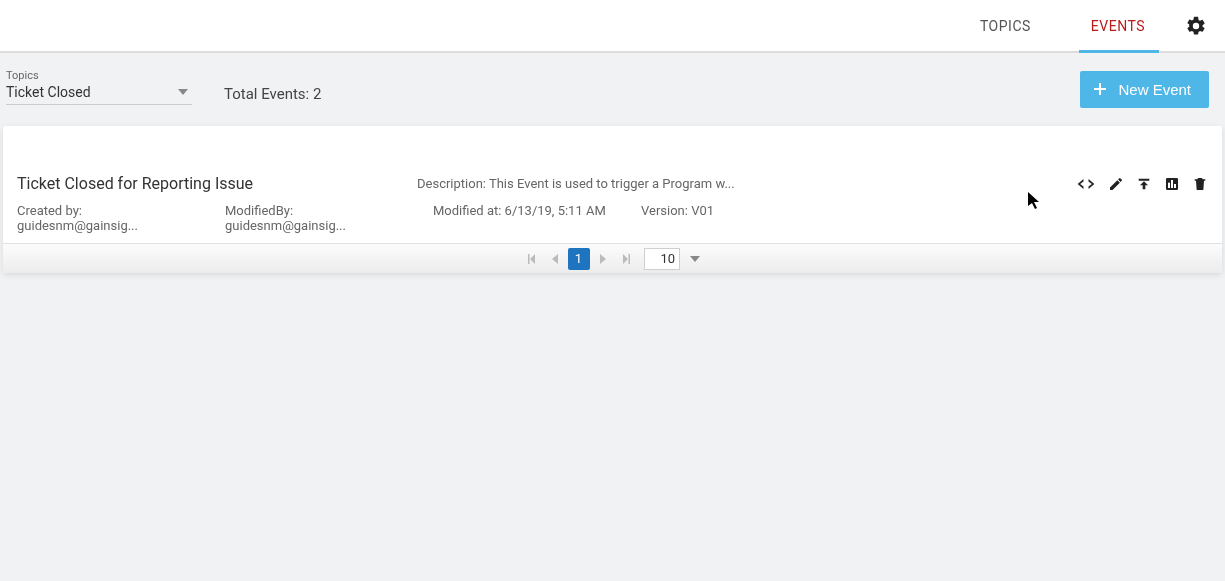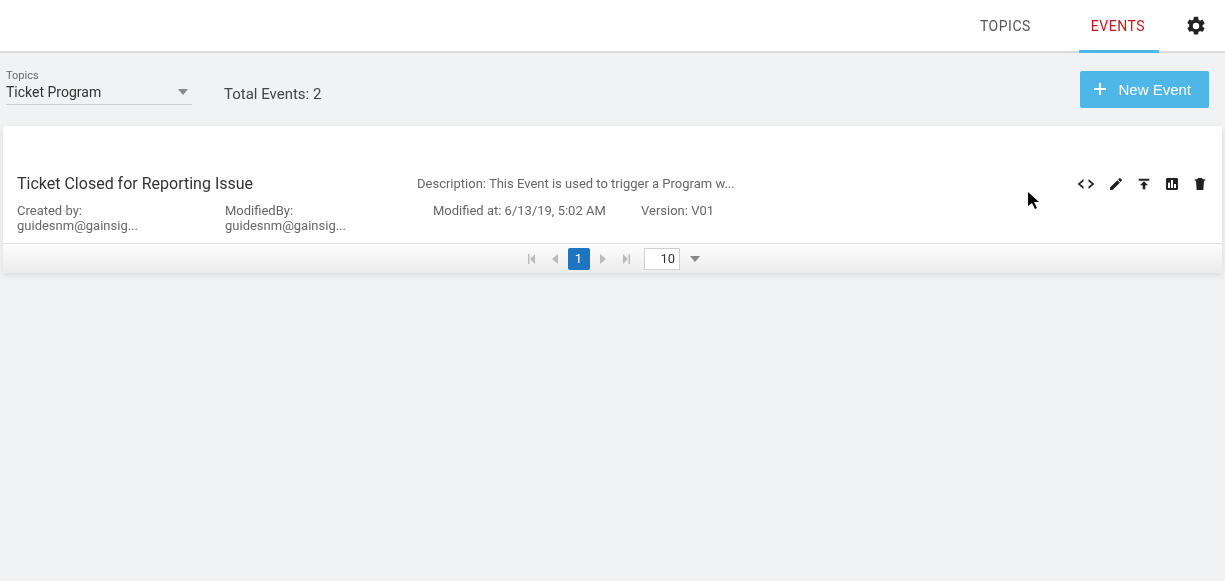--- a/index.html
+++ b/index.html
@@ -236,21 +236,21 @@
   </div>
   <svg class="gear" width="22" height="22" viewBox="0 0 24 24">
     <path d="M19.14,12.94a7.14,7.14,0,0,0,.05-.94,7.14,7.14,0,0,0-.05-.94l2.03-1.58a.5.5,0,0,0,.12-.64l-1.92-3.32a.5.5,0,0,0-.61-.22l-2.39.96a7.03,7.03,0,0,0-1.62-.94l-.36-2.54A.5.5,0,0,0,13.9,2h-3.8a.5.5,0,0,0-.49.42L9.25,4.96a7.03,7.03,0,0,0-1.62.94l-2.39-.96a.5.5,0,0,0-.61.22L2.71,8.48a.5.5,0,0,0,.12.64l2.03,1.58a7.14,7.14,0,0,0-.5.94,7.14,7.14,0,0,0,.5.94L2.83,14.16a.5.5,0,0,0-.12.64l1.92,3.32a.5.5,0,0,0,.61.22l2.39-.96a7.03,7.03,0,0,0,1.62.94l.36,2.54a.5.5,0,0,0,.49.42h3.8a.5.5,0,0,0,.49-.42l.36-2.54a7.03,7.03,0,0,0,1.62-.94l2.39.96a.5.5,0,0,0,.61-.22l1.92-3.32a.5.5,0,0,0-.12-.64ZM12,15.5A3.5,3.5,0,1,1,15.5,12,3.5,3.5,0,0,1,12,15.5Z"></path>
   </svg>
 </div>
 
 <div class="toolbar">
   <div class="topic-select-wrap">
     <div class="topic-label">Topics</div>
     <div class="topic-select">
-      <span>Ticket Program</span>
+      <span>Ticket Closed</span>
       <svg class="caret-down" width="10" height="6" viewBox="0 0 10 6">
           <path d="M0 0 L10 0 L5 6 Z"></path>
         </svg>
     </div>
   </div>
   <div class="total-events">Total Events: 2</div>
   <div class="spacer"></div>
   <button class="new-event-btn">
     <svg class="plus" width="16" height="16" viewBox="0 0 16 16">
       <line x1="8" y1="2" x2="8" y2="14"></line>
@@ -285,21 +285,21 @@
           <rect x="15" y="12" width="3" height="6" fill="#fff"></rect>
         </svg>
         <svg width="16" height="16" viewBox="0 0 24 24">
           <path d="M6 7h12l-1 14H7L6 7zm3-4h6l1 2h4v2H4V5h4l1-2z"></path>
         </svg>
       </div>
     </div>
     <div class="row-bottom">
       <div class="meta-cell created">Created by: guidesnm@gainsig...</div>
       <div class="meta-cell modifiedby">ModifiedBy: guidesnm@gainsig...</div>
-      <div class="meta-cell modifiedat">Modified at: 6/13/19, 5:02 AM</div>
+      <div class="meta-cell modifiedat">Modified at: 6/13/19, 5:11 AM</div>
       <div class="meta-cell version">Version: V01</div>
     </div>
   </div>
 
   <div class="pagination">
     <div class="pg-btn disabled">
       <svg width="10" height="10" viewBox="0 0 10 10">
           <path d="M2 0h1.5v10H2zM9 0 4 5l5 5z"></path>
         </svg>
     </div>

